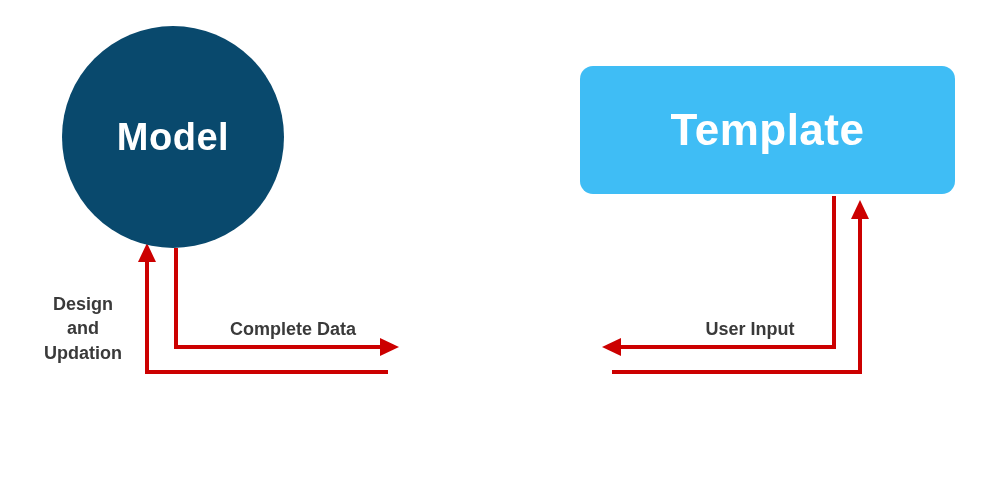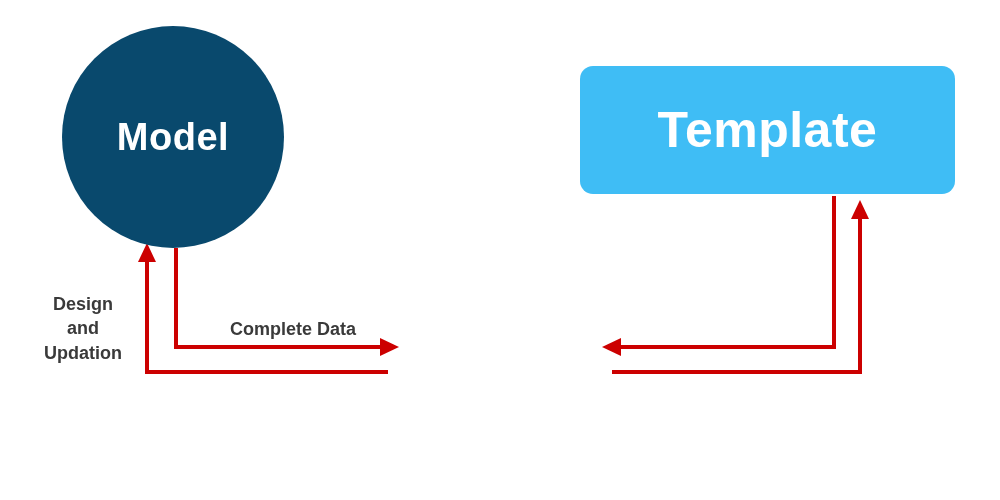--- a/index.html
+++ b/index.html
@@ -55,21 +55,21 @@
   #node-model .node-label { font-size: 38px; }
 
   #node-template {
     left: 580px;
     top: 66px;
     width: 375px;
     height: 128px;
     border-radius: 13px;
     background: #3FBDF5;
   }
-  #node-template .node-label { font-size: 50px; }
+  #node-template .node-label { font-size: 44px; }
 
   #node-view {
     left: 388px;
     top: 258px;
     width: 224px;
     height: 224px;
   }
   #node-view .diamond-shape {
     position: absolute;
     left: 0;
@@ -162,15 +162,16 @@
     <span class="node-label">Template</span>
   </div>
 
 
   <div id="label-design" class="edge-label">Design
 and
 Updation</div>
 
   <div id="label-complete-data" class="edge-label">Complete Data</div>
 
+  <div id="label-user-input" class="edge-label">User Input</div>
 
 
 </div>
 
 </body></html>

